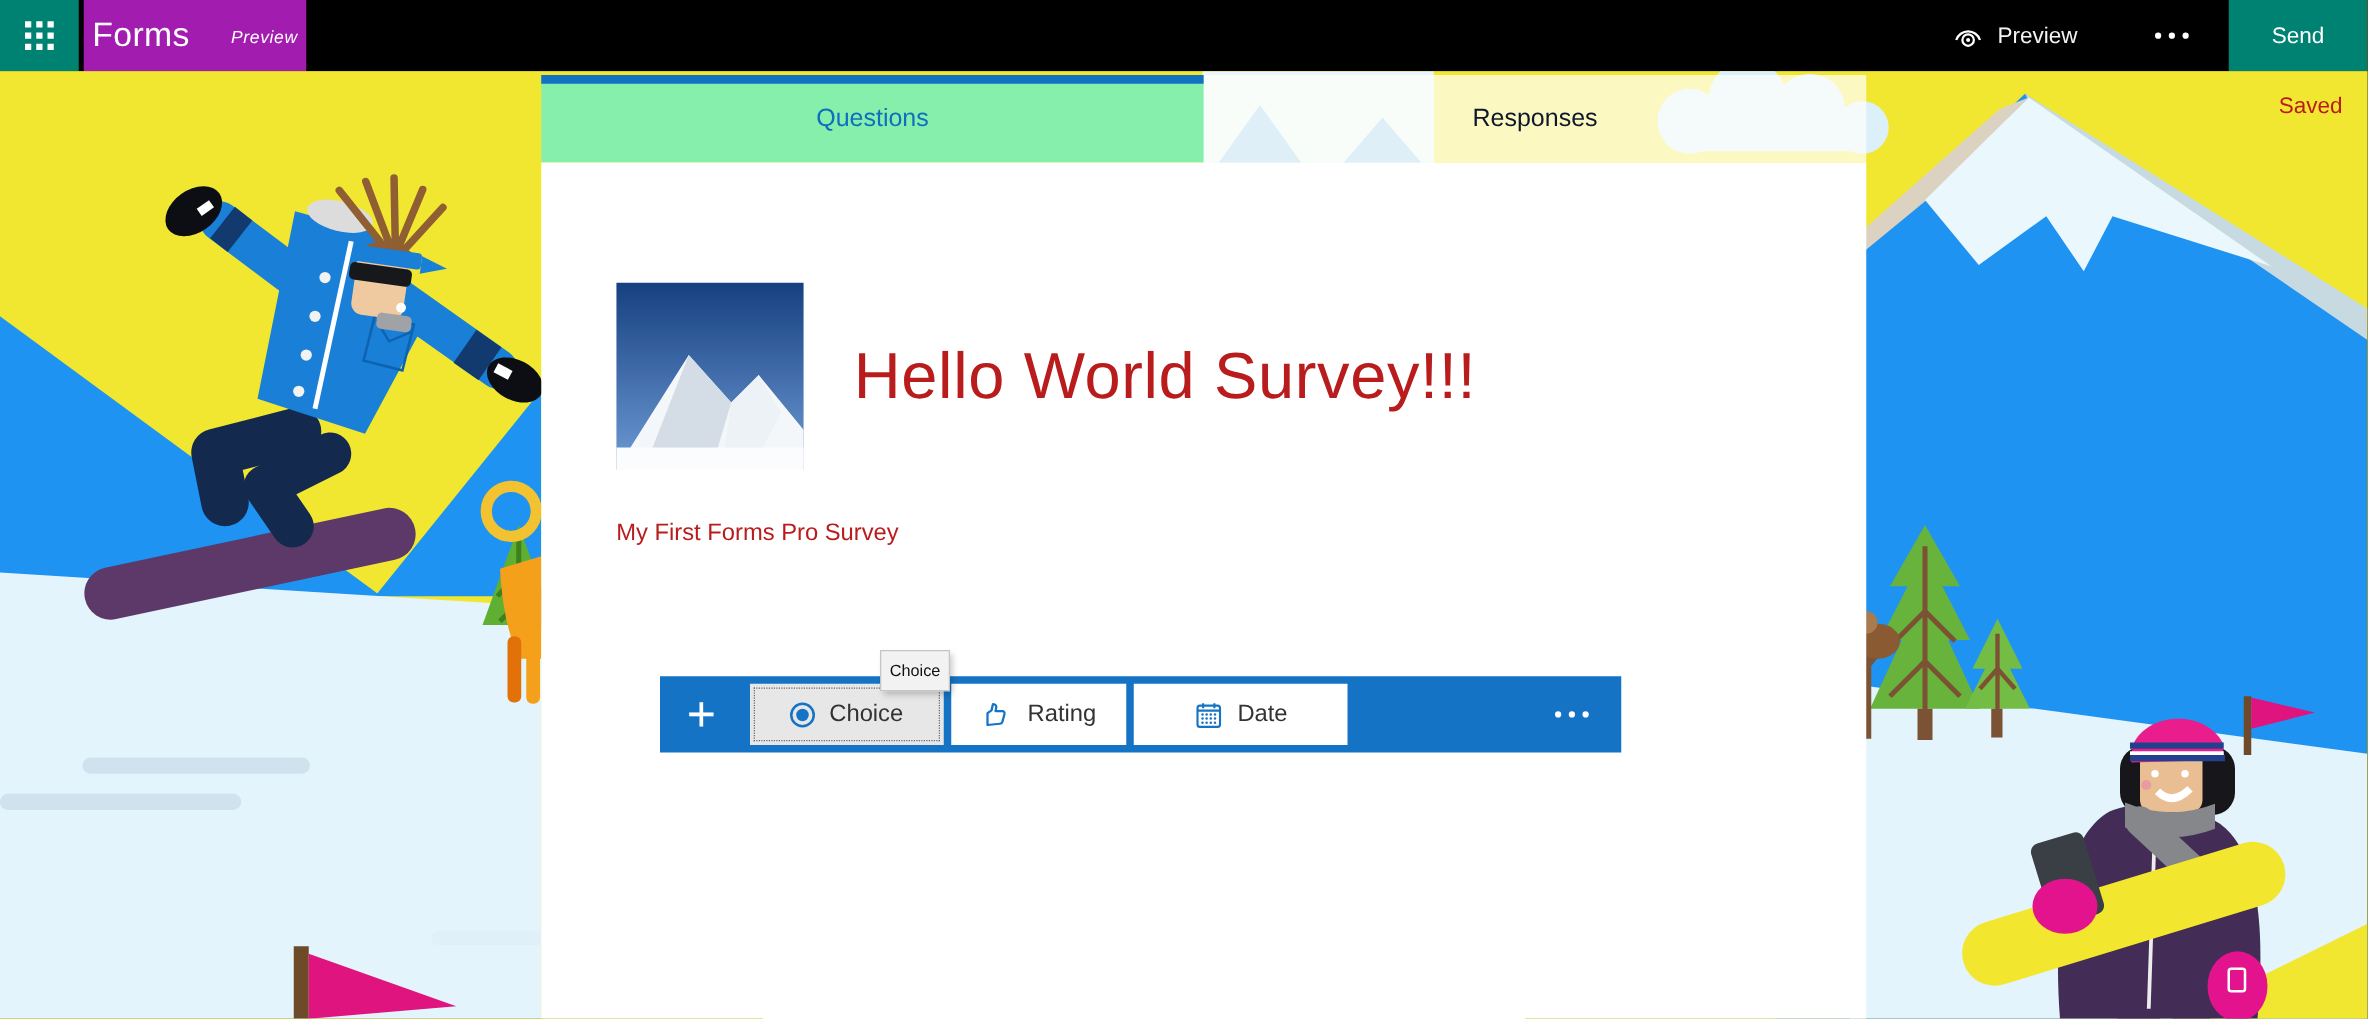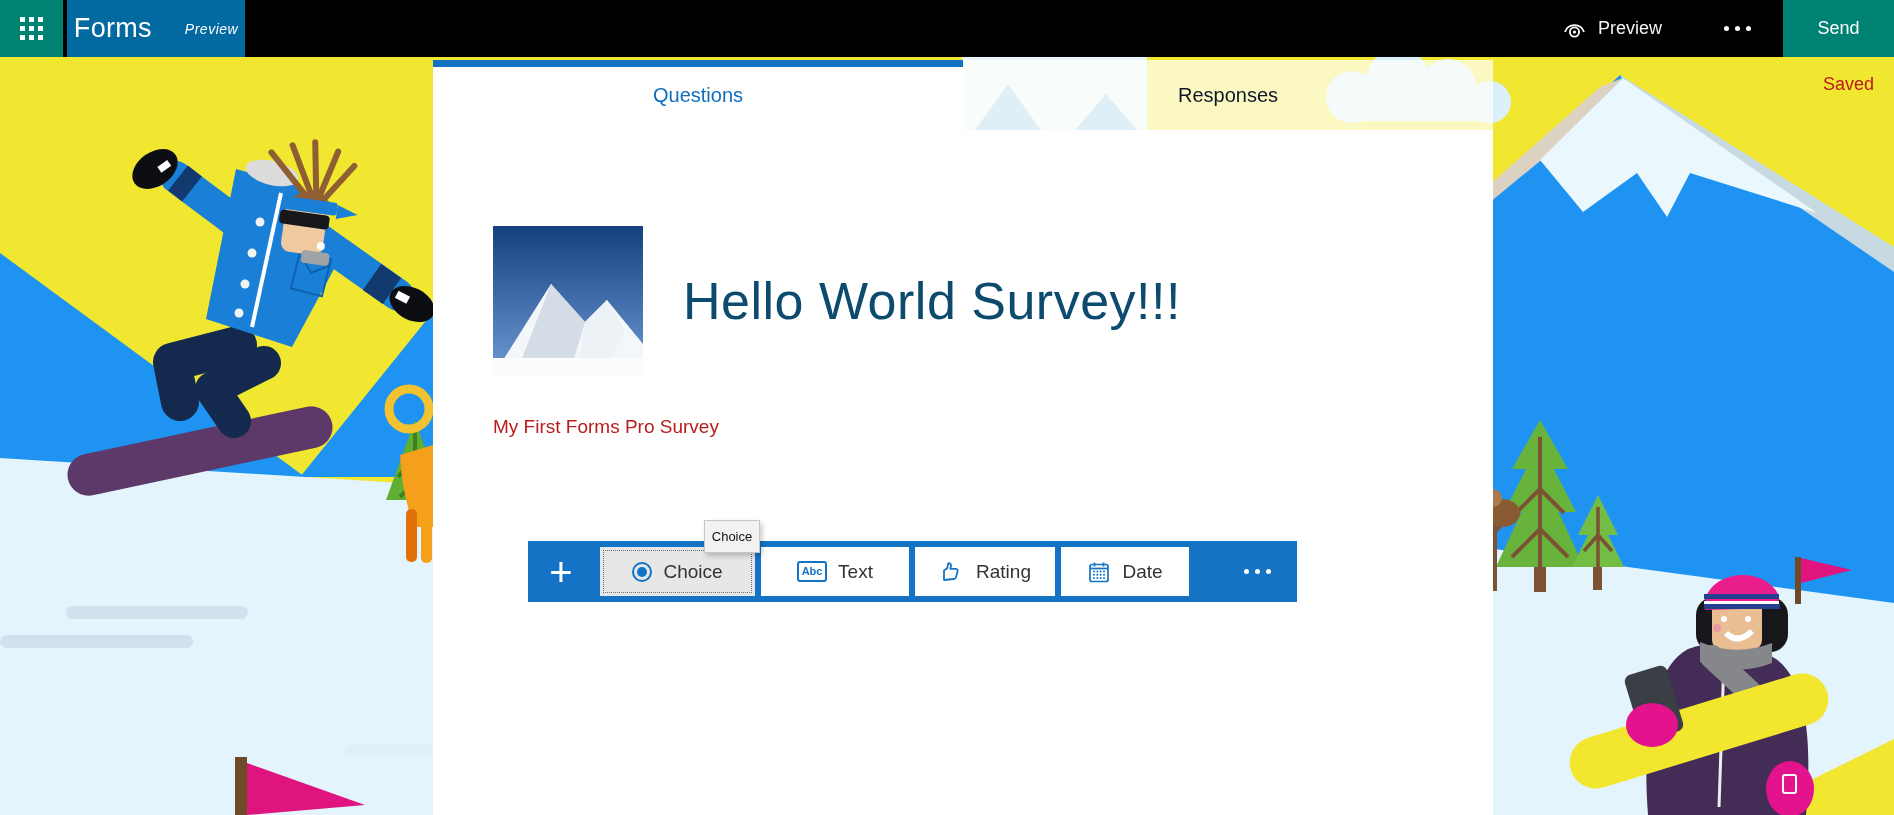--- a/index.html
+++ b/index.html
@@ -5,57 +5,57 @@
   * { margin:0; padding:0; box-sizing:border-box; }
   html,body { width:1894px; height:815px; overflow:hidden; }
   body { font-family:"Liberation Sans","DejaVu Sans",sans-serif; background:#000; }
   .screen { position:relative; width:1894px; height:815px; }
 
   
   .topbar { position:relative; height:57px; background:#000; display:flex; align-items:stretch; }
   .waffle-btn { width:63px; background:#008272; display:flex; align-items:center; justify-content:center; cursor:pointer; }
   .waffle { display:grid; grid-template-columns:repeat(3,5px); grid-template-rows:repeat(3,5px); gap:4px; }
   .waffle i { background:#fff; }
-  .logo-block { width:178px; margin-left:4px; background:#0369a1; display:flex; align-items:center; justify-content:center; color:#fff;gap:31px; }
+  .logo-block { width:178px; margin-left:4px; background:#a21caf; display:flex; align-items:center; justify-content:center; color:#fff;gap:31px; }
   .logo-main { font-size:27px; letter-spacing:.3px; }
   .logo-sup { font-size:14px; font-style:italic; vertical-align:10px; margin-left:2px; letter-spacing:.5px; }
   .tb-actions { margin-left:auto; display:flex; align-items:stretch; }
   .tb-item { display:flex; align-items:center; gap:10px; padding:0 30px; color:#f3f3f3; font-size:18px; cursor:pointer; }
   .tb-item svg { display:block; }
   .dots { display:flex; gap:6px; align-items:center; padding:0 32px; cursor:pointer; }
   .dots i { width:5px; height:5px; border-radius:50%; background:#fff; }
   .send-btn { width:111px; background:#008272; color:#ffffff; font-size:18px; display:flex; align-items:center; justify-content:center; cursor:pointer; }
 
   
   .canvas { position:relative; width:1894px; height:758px; background:#F1E730; }
   .bg { position:absolute; inset:0; }
   .saved { position:absolute; top:17px; right:20px; font-size:18px; color:#b91c1c; z-index:3; }
 
   
   .card { position:absolute; left:433px; top:3px; width:1060px; height:755px; z-index:2; display:flex; flex-direction:column; }
   .tabs { display:flex; height:70px; }
   .tab { flex:1; text-align:center; line-height:70px; font-size:20px; cursor:pointer; }
-  .tab-questions { background:#ffffff; box-shadow:inset 0 7px 0 #1271C3; color:#0F6EBE;text-align:center; }
+  .tab-questions { background:#86efac; box-shadow:inset 0 7px 0 #1271C3; color:#0F6EBE;text-align:center; }
   .tab-responses { background:rgba(255,255,250,.72); color:#0f172a; }
   .card-body { flex:1; background:#fff; padding:96px 0 0 60px; position:relative; }
 
   .header-row { display:flex; align-items:center; }
   .title-img { width:150px; height:150px; flex:0 0 150px; cursor:pointer; }
   .title-img svg { display:block; }
-  .form-title { margin-left:40px; font-size:52px; font-weight:300; color:#0c4a6e; letter-spacing:.5px; cursor:text;text-align:right; }
+  .form-title { margin-left:40px; font-size:52px; font-weight:300; color:#b91c1c; letter-spacing:.5px; cursor:text;text-align:right; }
   .form-desc { margin-top:40px; font-size:19px; color:#b91c1c; cursor:text; }
 
   
   .toolbar-wrap { position:relative; margin:103px 16px 0 35px; width:769px; }
   .toolbar { display:flex; align-items:center; height:61px; background:#1473C4; }
   .add-q { width:66px; text-align:center; color:#fff; font-size:40px; font-weight:200; line-height:58px; cursor:pointer; }
   .qbtn { height:49px; margin-left:6px; background:#fff; display:flex; align-items:center; justify-content:center; gap:11px; font-size:19px; color:#333; cursor:pointer; }
   .qbtn svg { display:block; }
   .qbtn.sel { background:#E7E7E7; outline:1px dotted #6a6a6a; outline-offset:-4px; }
-  .w-choice{width:155px;} .w-text{width:148px;} .w-rating{width:140px;} .w-date{width:128px;}
+  .w-choice{width:155px;} .w-text{width:148px;} .w-rating{width:140px;} .w-date{width:171px;}
   .radio-ic { width:20px; height:20px; border:2px solid #1473C4; border-radius:50%; display:flex; align-items:center; justify-content:center; }
   .radio-ic i { width:10px; height:10px; border-radius:50%; background:#1473C4; }
   .abc-ic { width:30px; height:21px; border:2px solid #1473C4; border-radius:3px; color:#1473C4; font-size:11px; line-height:17px; text-align:center; font-weight:bold; }
   .tb-dots { margin-left:auto; margin-right:26px; display:flex; gap:6px; cursor:pointer; }
   .tb-dots i { width:5px; height:5px; border-radius:50%; background:#fff; }
   .tooltip { position:absolute; left:176px; top:-21px; width:56px; height:33px; background:#F2F2F2; border:1px solid #C6C6C6; box-shadow:2px 3px 5px rgba(0,0,0,.22); display:flex; align-items:center; justify-content:center; font-size:13px; color:#111; z-index:6; }
 </style>
 </head>
 <body>
 
@@ -277,24 +277,20 @@
           <div class="toolbar">
             <div class="add-q">+</div>
 
             <div class="qbtn sel w-choice">
               <span class="radio-ic">
                   <i></i>
                 </span>
               <span>Choice</span>
             </div>
 
-            <div class="qbtn w-text">
-              <span class="abc-ic">Abc</span>
-              <span>Text</span>
-            </div>
 
             <div class="qbtn w-rating">
               <span>
                 <svg width="26" height="24" viewBox="0 0 24 24" fill="none" stroke="#1473C4" stroke-width="1.8" stroke-linejoin="round">
                   <path d="M4 20 V10.5 l3.2-2.2 1.2-5.1 c2.2 0 3 1.6 2.5 3.4 l-.5 2.2 h5.4 a1.9 1.9 0 0 1 1.8 2.4 l-1.7 6.3 a2.1 2.1 0 0 1-2 1.5 z"></path>
                 </svg>
               </span>
               <span>Rating</span>
             </div>
 

